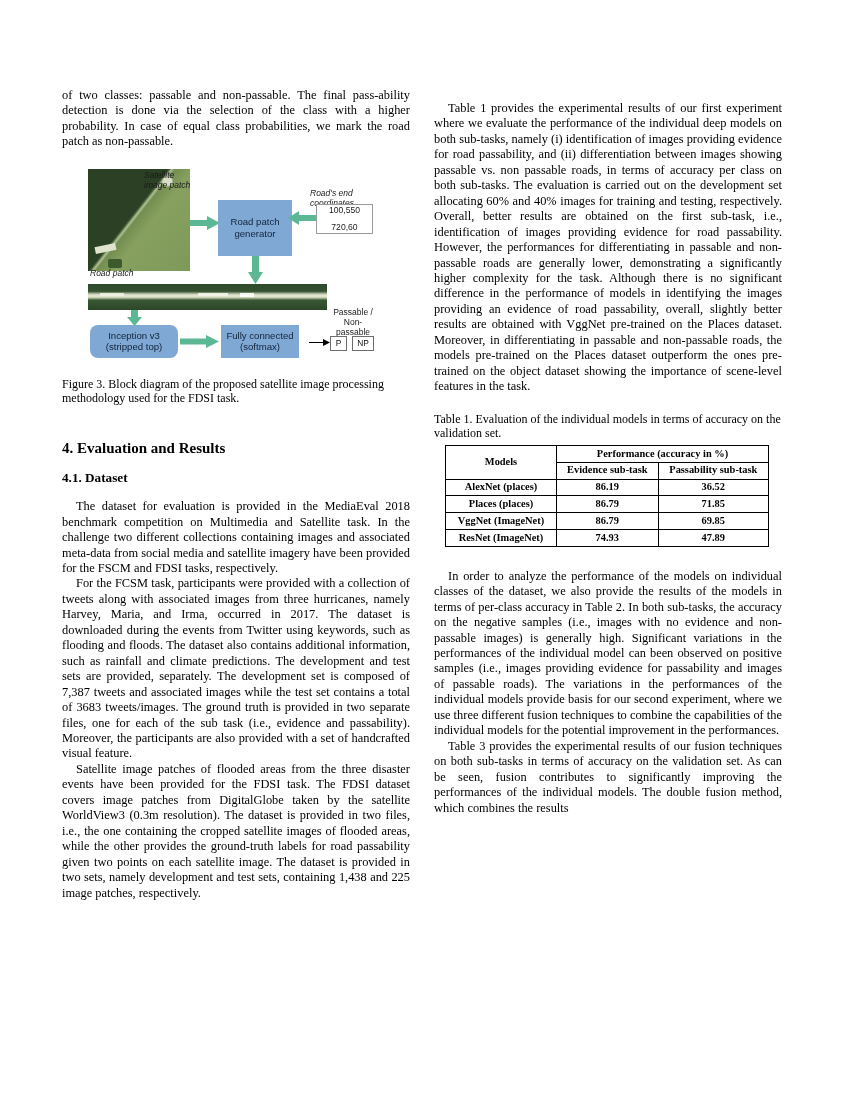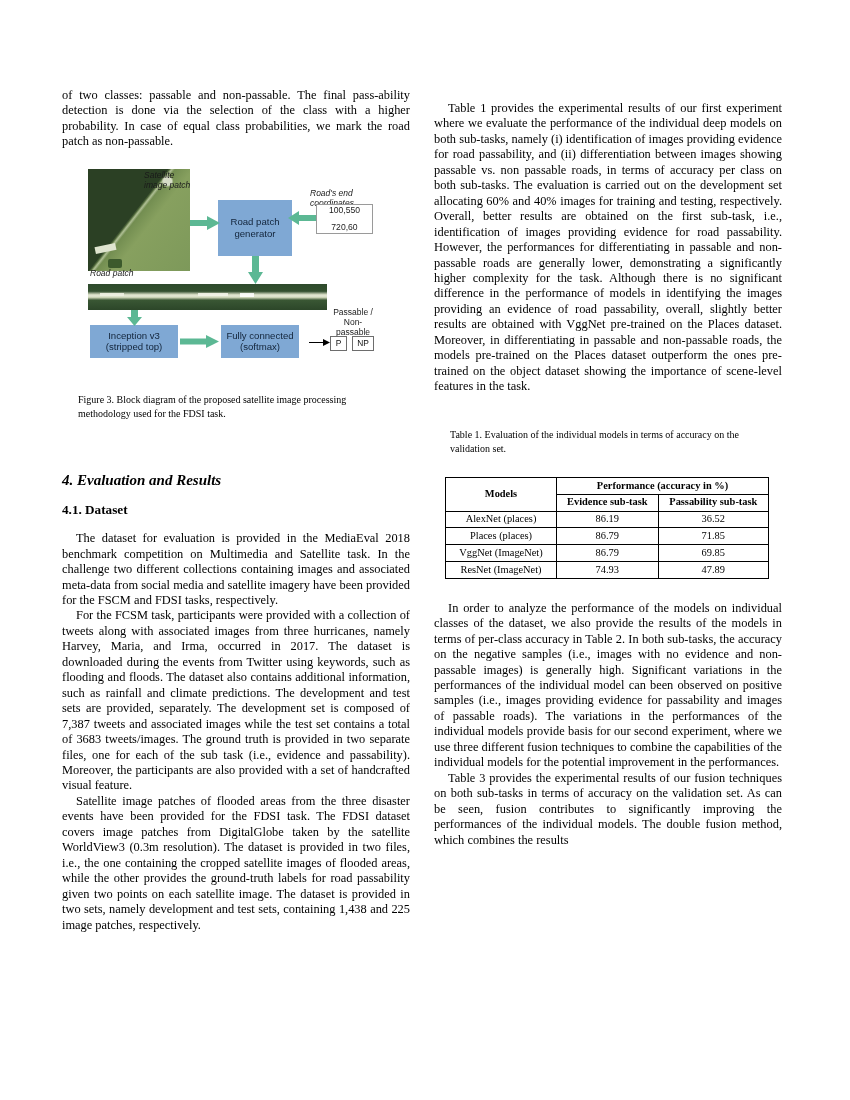--- a/index.html
+++ b/index.html
@@ -27,34 +27,33 @@
     text-justify:inter-word;
     hyphens:manual;
   }
   p.indent { text-indent:14px; }
   h2.section {
     font-size:15px;
     font-weight:bold;
     margin:0;
     padding:0;
     line-height:18px;
-    font-style:italic;
   }
   h3.subsection {
     font-size:13.2px;
     font-weight:bold;
     margin:0;
     padding:0;
     line-height:17px;
   }
   .caption {
-    font-size:10px;
+    font-size:12px;
     line-height:14.2px;
     text-align:left;
-    margin:16px;
+    margin:0;
   }
 
   
   .figure { position:relative; width:330px; height:205px; margin:0 0 0 26px; }
 
   .sat-img {
     position:absolute; left:0px; top:5px; width:102px; height:102px;
     background:
       radial-gradient(circle at 78% 12%, rgba(220,225,205,0.95) 0 4px, rgba(220,225,205,0) 6px),
       linear-gradient(128deg, rgba(255,255,255,0) 45%, rgba(225,232,205,0.55) 46.4%, rgba(255,255,255,0) 48%),
@@ -86,21 +85,21 @@
     position:absolute;
     background:#7fa8d4;
     color:#12243a;
     font-family:"Liberation Sans", sans-serif;
     font-size:9.6px;
     line-height:11.6px;
     display:flex; align-items:center; justify-content:center;
     text-align:center;
   }
   .blk-rpg { left:130px; top:36px; width:74px; height:56px; }
-  .blk-inc { left:2px; top:161px; width:88px; height:33px; }
+  .blk-inc { left:2px; top:161px; width:88px; height:33px;border-radius:8px; }
   .blk-fc  { left:133px; top:161px; width:78px; height:33px; }
 
   .coordbox {
     position:absolute; left:228px; top:40px; width:55px; height:28px;
     border:1px solid #9a9a9a; background:#fff;
     font-family:"Liberation Sans", sans-serif;
     font-size:8.6px; line-height:10.4px; color:#222;
     display:flex; flex-direction:column; align-items:center; justify-content:space-between;
   }
 
@@ -140,21 +139,21 @@
     width:324px;
     margin:0 0 0 11px;
     font-size:10.4px;
     font-family:"Liberation Serif", serif;
   }
   table.tbl td, table.tbl th {
     border:1px solid #000;
     padding:1.6px 3px;
     text-align:center;
     line-height:12.6px;
-    font-weight:normal;
+    font-weight:bold;
   }
   table.tbl th { font-weight:bold; }
   .tbl-models-head { width:104px; }
 </style>
 </head>
 <body>
 
 <div class="page">
 
   <div class="col">

